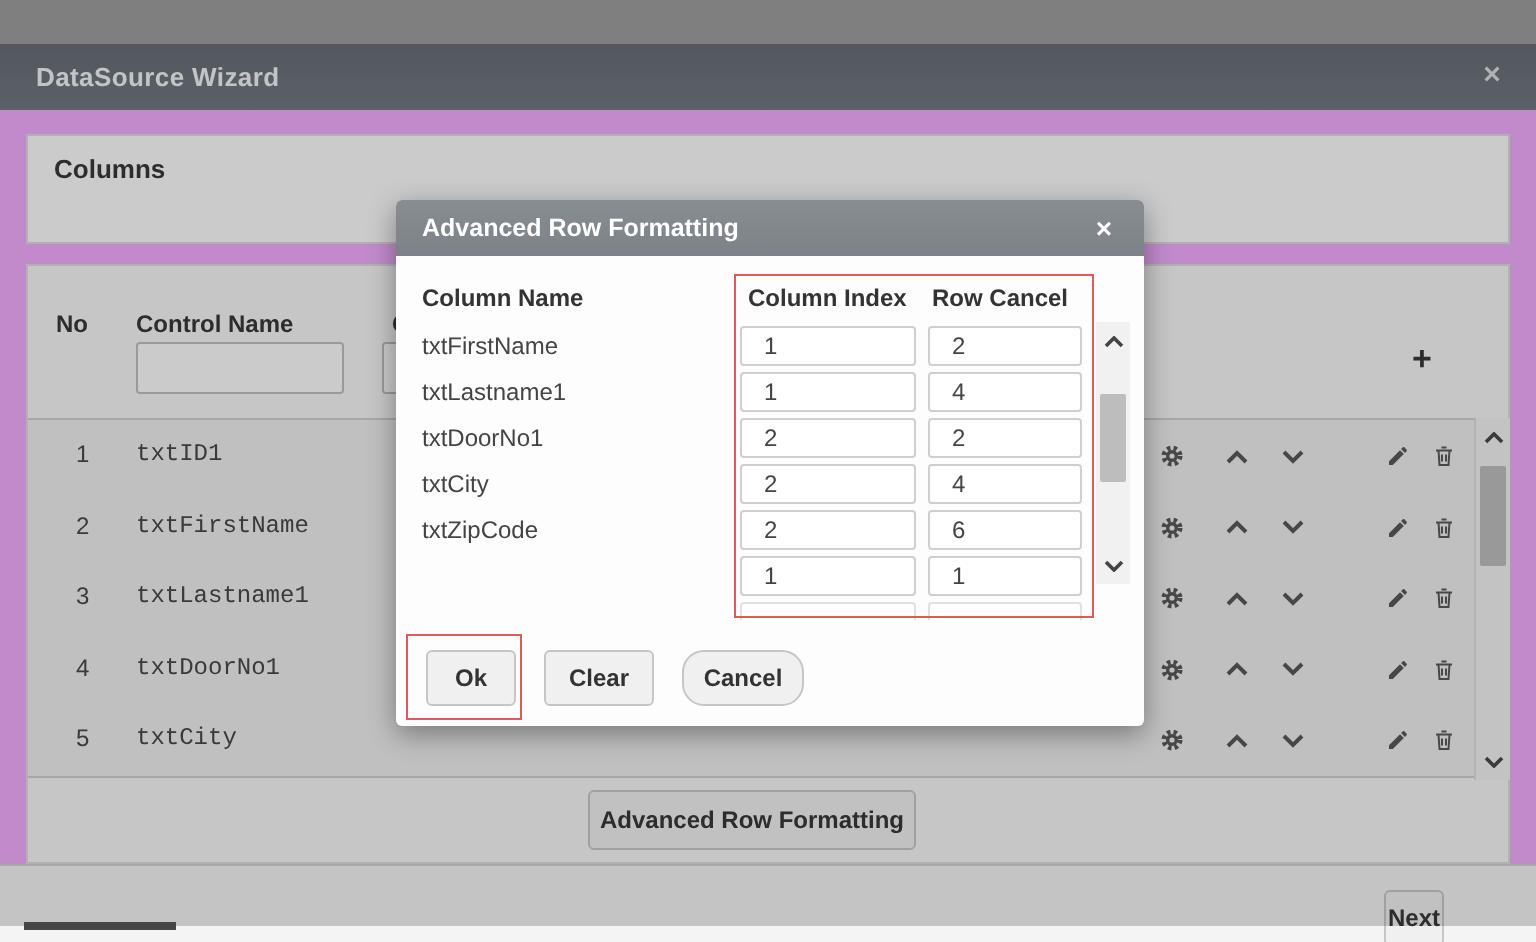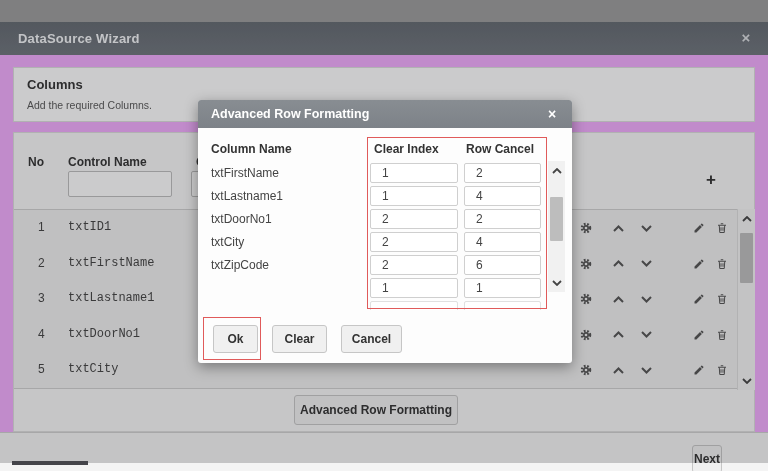--- a/index.html
+++ b/index.html
@@ -75,21 +75,21 @@
   .idx-input { position:absolute; top:1px; height:20px; border:1px solid #cfcfcf; border-radius:2px;
     background:#fff; font-size:12px; color:#444; padding:0 0 0 11px; font-family:inherit; }
   .idx-col { left:172px; width:88px; } .idx-row { left:266px; width:77px; }
   .m-row.partial .idx-input { border-color:#e0e0e0; }
 
   .vs-modal { left:350px; top:61px; height:131px; border:none; background:#f1f1f1; position:absolute; width:17px; }
   .vs-modal .vs-thumb { top:36px; height:44px; }
 
   .m-ok { position:absolute; left:15px; top:225px; width:45px; height:28px; }
   .m-clear { position:absolute; left:74px; top:225px; width:55px; height:28px; }
-  .m-cancel { position:absolute; left:143px; top:225px; width:61px; height:28px; }
+  .m-cancel { position:absolute; left:143px; top:225px; width:61px; height:28px;border-radius:11px; }
 
   
   .anno { position:absolute; border:1.5px solid #e05a5a; pointer-events:none; }
   .anno-grid { left:169px; top:37px; width:180px; height:172px; z-index:30; }
   .anno-ok { left:5px; top:217px; width:58px; height:43px; z-index:30; }
 
   svg { display:block; }
 </style>
 </head>
 <body>
@@ -97,21 +97,20 @@
 <div class="screen">
 
   <div class="wizard">
     <div class="wizard-header">
       <span class="wizard-title">DataSource Wizard</span>
       <span class="wizard-close">×</span>
     </div>
 
     <div class="panel columns-panel">
       <div class="columns-title">Columns</div>
-      <div class="columns-sub">Add the required Columns.</div>
     </div>
 
     <div class="panel table-panel">
       <span class="th th-no">No</span>
       <span class="th th-cn">Control Name</span>
       <span class="th th-3">C</span>
       <input class="filter-input f1" value="" style="">
       <input class="filter-input f2" value="" style="">
       <span class="add-btn">+</span>
 
@@ -299,21 +298,21 @@
   <div class="dim"></div>
   <div class="page-smudge"></div>
 
   <div class="modal">
     <div class="modal-header">
       <span class="modal-title">Advanced Row Formatting</span>
       <span class="modal-close">×</span>
     </div>
 
     <span class="m-th m-th-name">Column Name</span>
-    <span class="m-th m-th-col">Clear Index</span>
+    <span class="m-th m-th-col">Column Index</span>
     <span class="m-th m-th-row">Row Cancel</span>
 
     <div class="m-list">
       <div class="m-row">
         <span class="m-name">txtFirstName</span>
         <input class="idx-input idx-col" value="1" style="">
         <input class="idx-input idx-row" value="2" style="">
       </div>
       <div class="m-row">
         <span class="m-name">txtLastname1</span>

